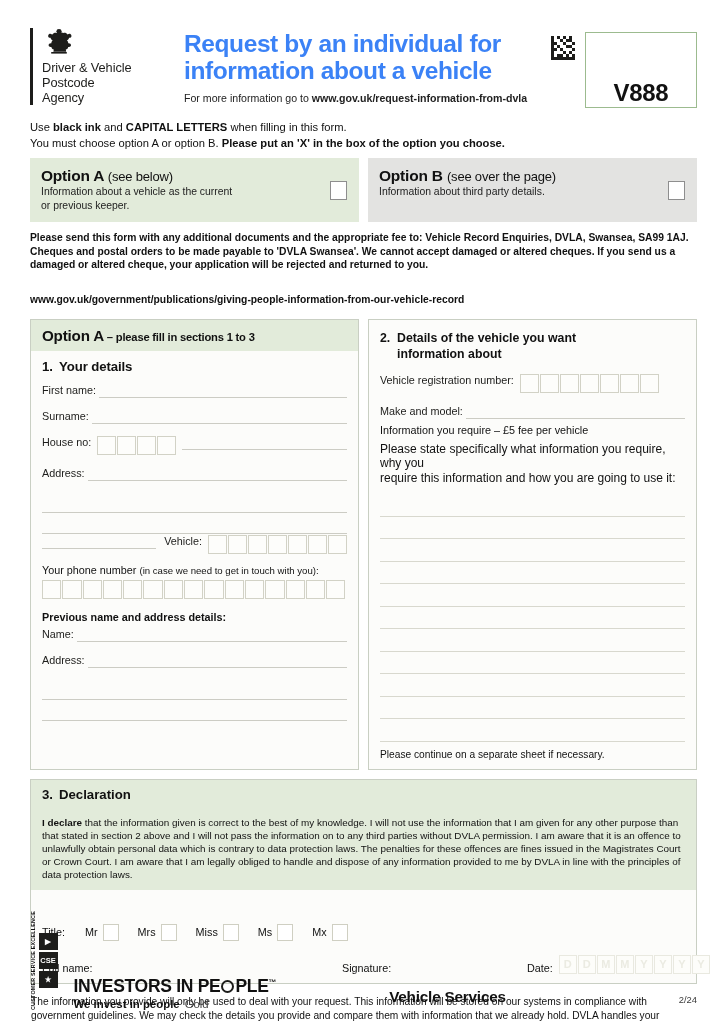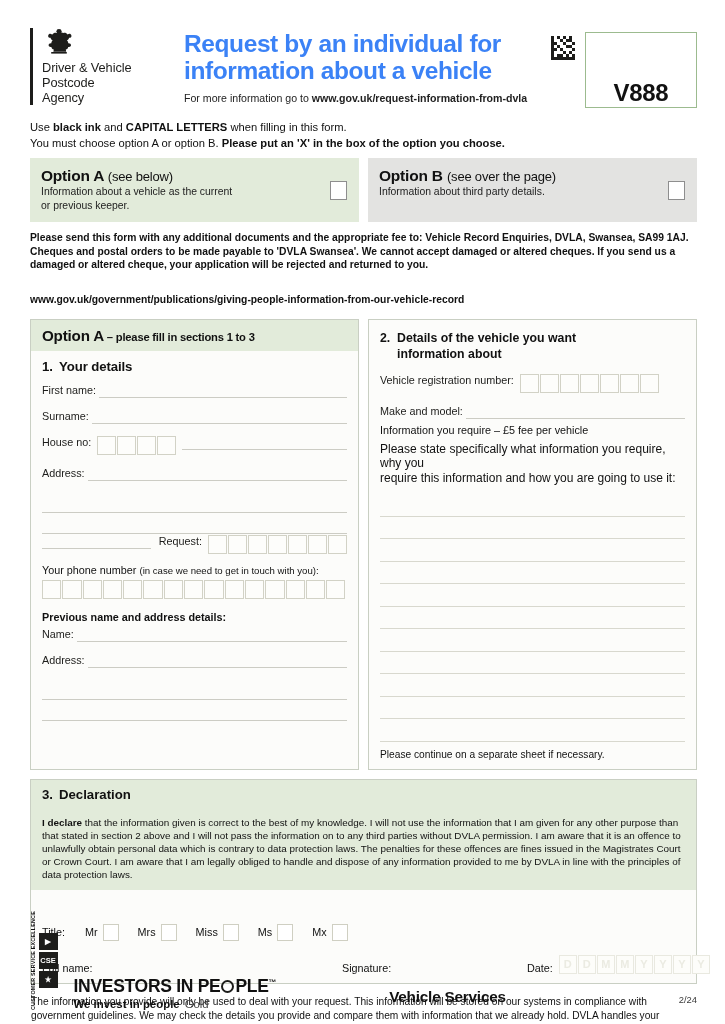--- a/index.html
+++ b/index.html
@@ -515,21 +515,21 @@
 
         <div class="field">
           <span class="f-label">Address:</span>
           <span class="f-rule"></span>
         </div>
         <div class="rule-only"></div>
         <div class="rule-only"></div>
 
         <div class="field" style="margin-bottom:10px;">
           <span class="f-rule" style="margin-left:0;"></span>
-          <span class="f-label" style="margin-left:8px;">Request:</span>
+          <span class="f-label" style="margin-left:8px;">Vehicle:</span>
           <span class="boxrow" style="margin-left:6px;">
             <span class="cbox"></span>
             <span class="cbox"></span>
             <span class="cbox"></span>
             <span class="cbox"></span>
             <span class="cbox"></span>
             <span class="cbox"></span>
             <span class="cbox"></span>
           </span>
         </div>

